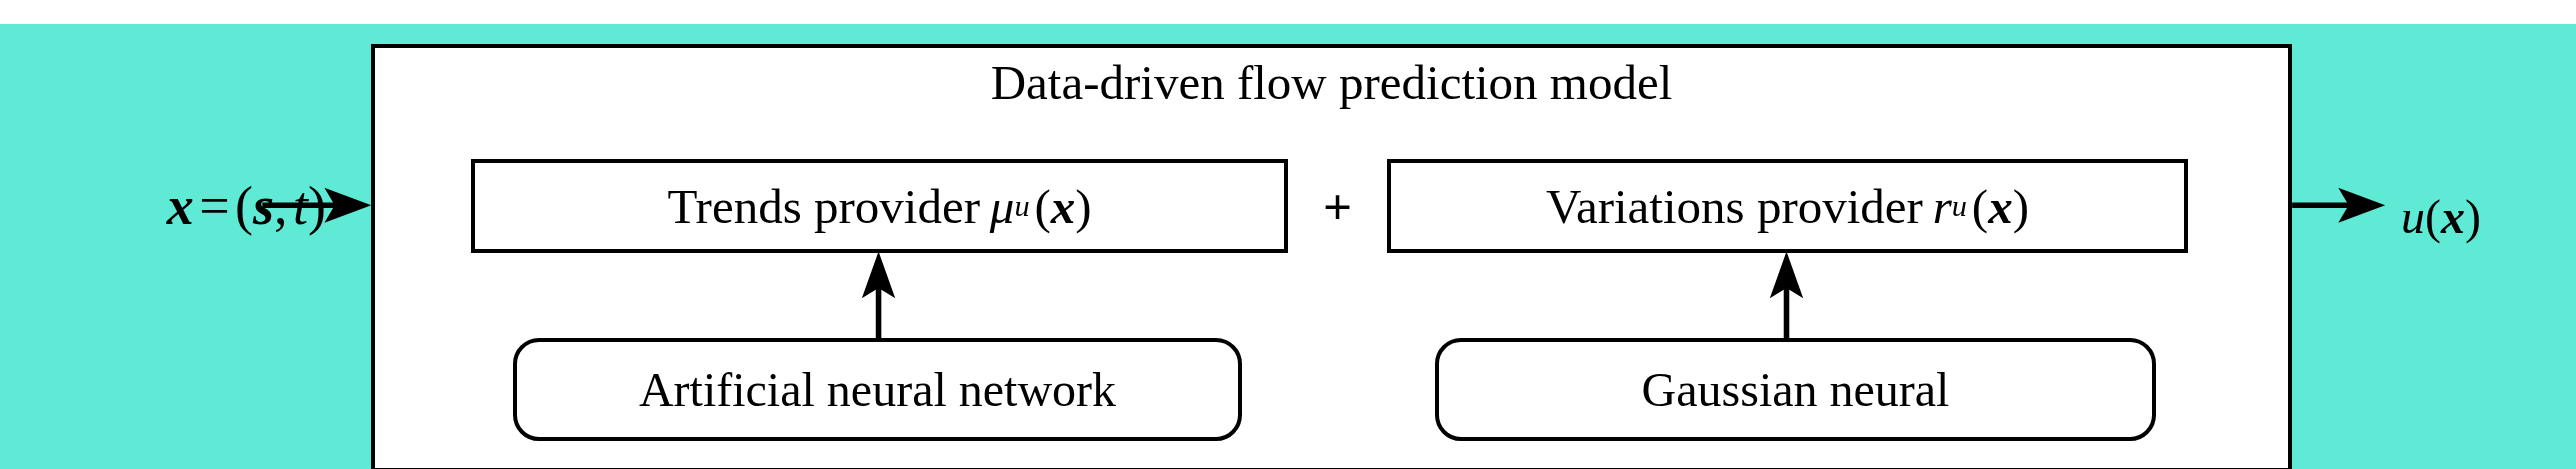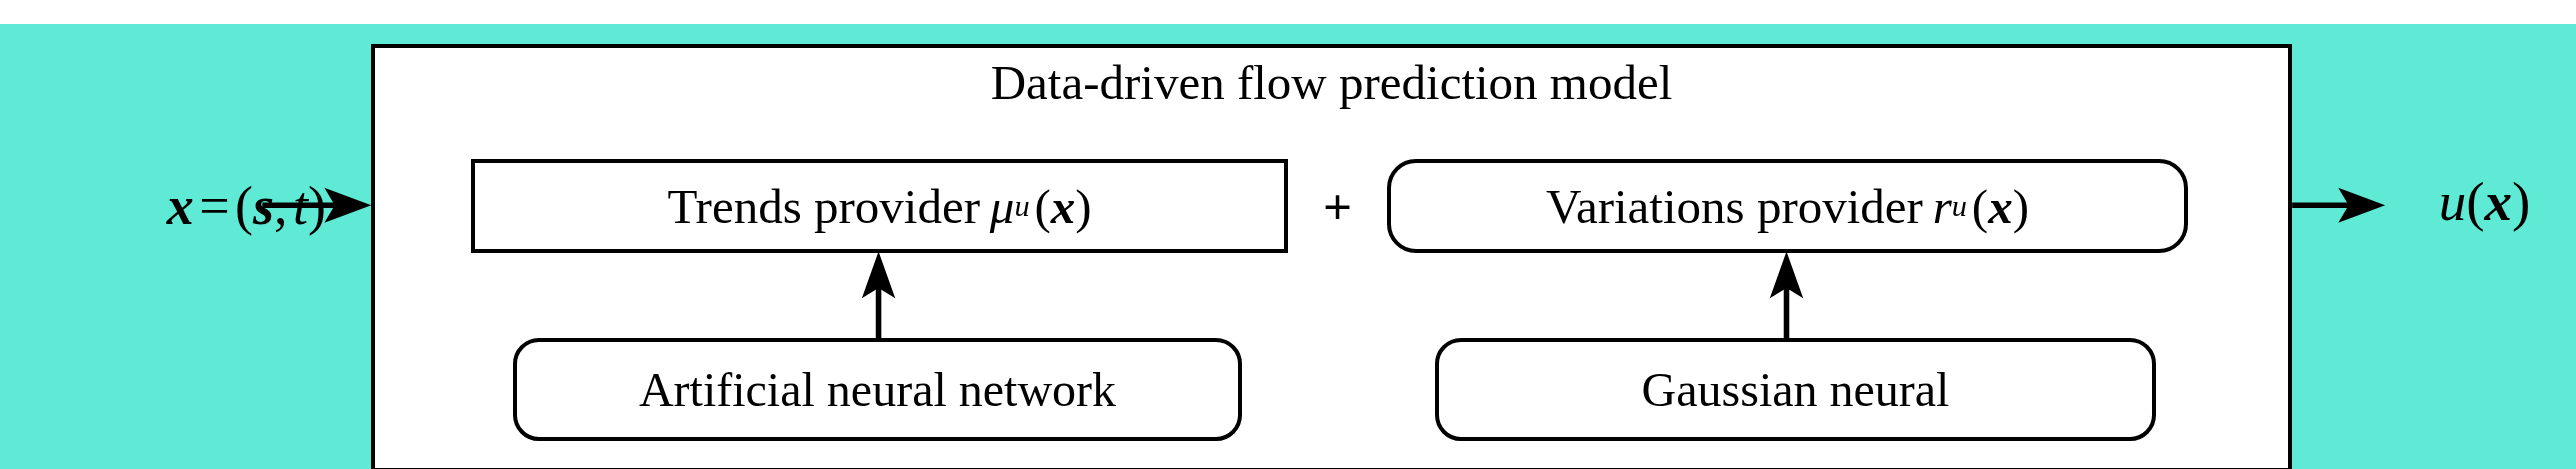--- a/index.html
+++ b/index.html
@@ -22,21 +22,21 @@
     letter-spacing:0px; white-space:nowrap;
   }
 
   
   .provider-box{
     border:4px solid #000; box-sizing:border-box; background:#fff;
     display:flex; align-items:center; justify-content:center;
     font-size:49px; white-space:nowrap;
   }
   #trends-box{ left:471px; top:135px; width:817px; height:94px; }
-  #variations-box{ left:1387px; top:135px; width:801px; height:94px;border-radius:29px; }
+  #variations-box{ left:1387px; top:135px; width:801px; height:94px; }
 
   
   #plus-sign{
     left:1288px; top:135px; width:99px; height:94px;
     display:flex; align-items:center; justify-content:center;
     font-size:49px; font-family:"Liberation Sans","DejaVu Sans",sans-serif;
   }
 
   
   .method-box{
@@ -53,22 +53,22 @@
   .sub{ font-style:italic; font-size:0.62em; vertical-align:-0.30em; }
   .paren{ font-style:normal; }
   .thin{ display:inline-block; width:0.10em; }
 
   
   #input-label{
     left:8px; top:142px; width:318px; text-align:right;
     font-size:54px; line-height:80px; white-space:nowrap;
   }
   #output-label{
-    left:2401px; top:138px; width:167px; text-align:center;
-    font-size:55px; line-height:80px; white-space:nowrap;
+    left:2401px; top:153px; width:167px; text-align:left;
+    font-size:48px; line-height:80px; white-space:nowrap;
   }
 
   
   #arrow-layer{ left:0; top:0; width:2576px; height:470px; pointer-events:none; }
 </style>
 </head>
 <body>
 
 <div id="stage">
 

